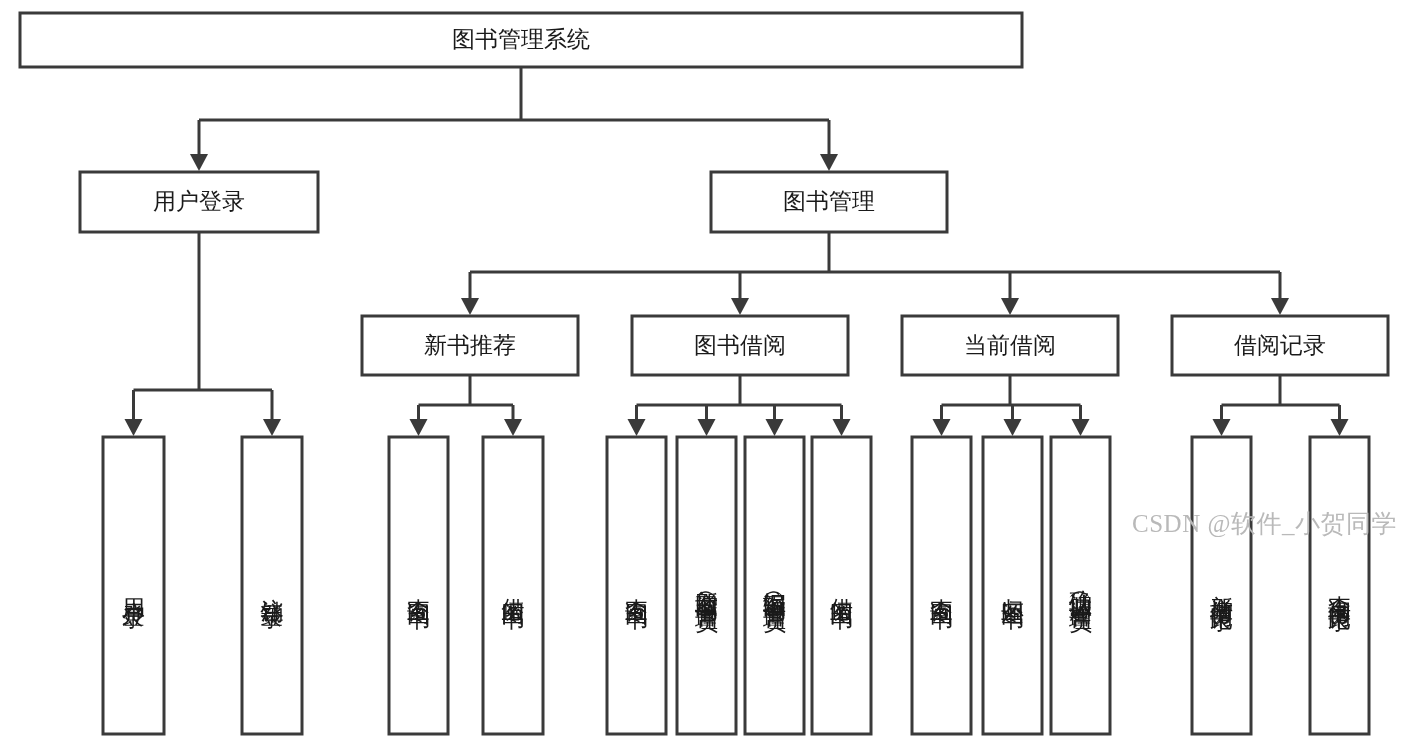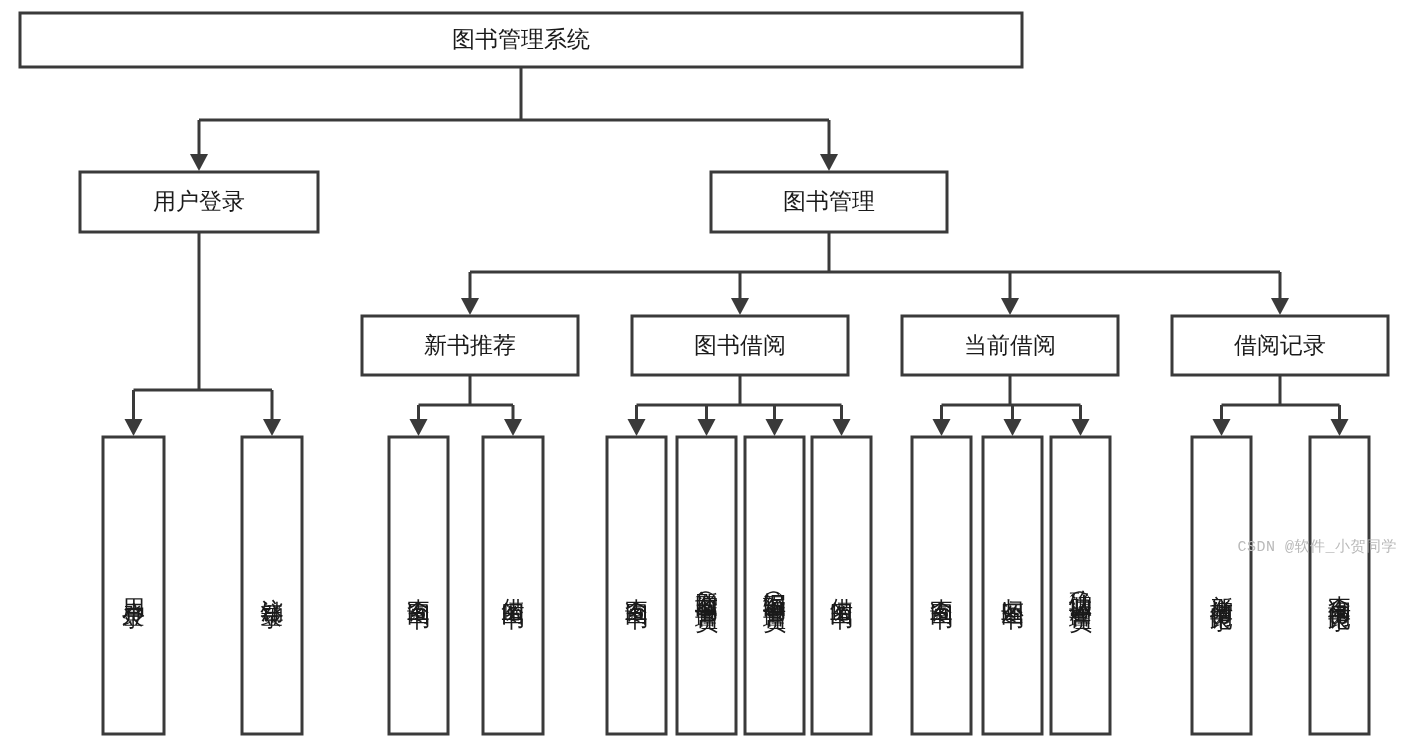--- a/index.html
+++ b/index.html
@@ -67,23 +67,23 @@
     font-family: "Liberation Sans", "DejaVu Sans", sans-serif;
     font-size: 23px;
     line-height: 1.08;
     color: #1a1a1a;
     letter-spacing: 3px;
     white-space: nowrap;
   }
   .watermark {
     position: absolute;
     right: 8px;
-    bottom: 0;
-    font-family: Liberation Mono, monospace;
-    font-size: 15px;
+    bottom: 16px;
+    font-family: Liberation Serif, serif;
+    font-size: 25px;
     color: #b9b9b9;
     letter-spacing: 0.5px;
     white-space: nowrap;
   }
 </style>
 </head>
 <body>
 
 <div id="diagram-root">
 

